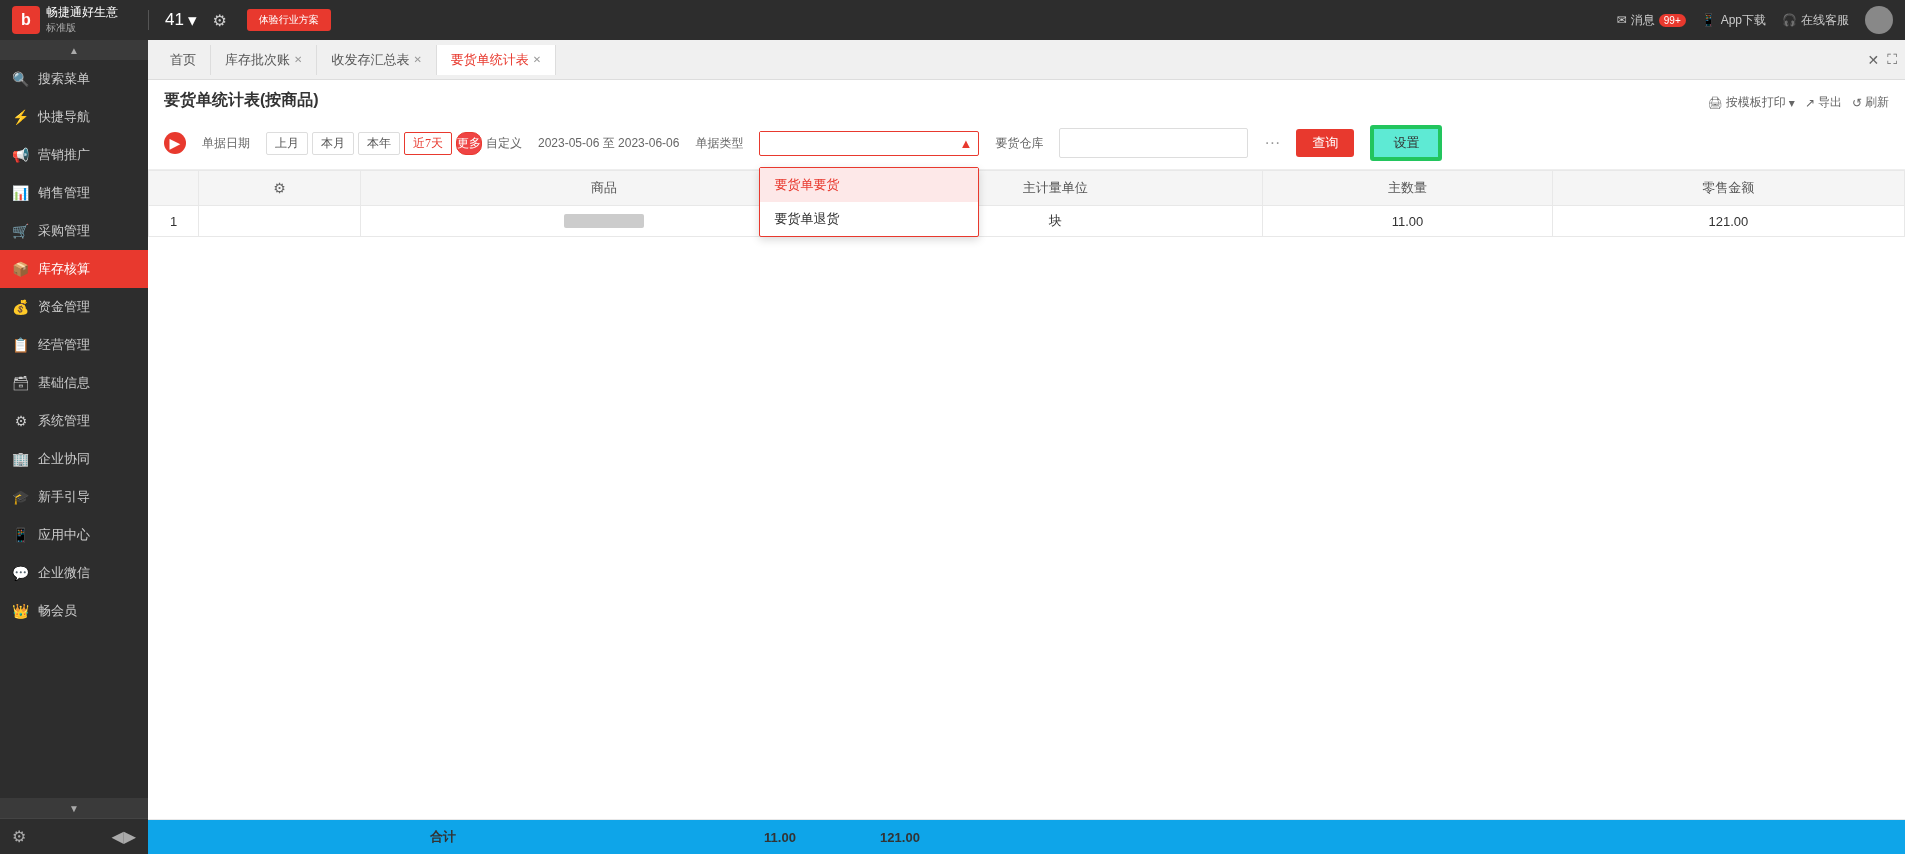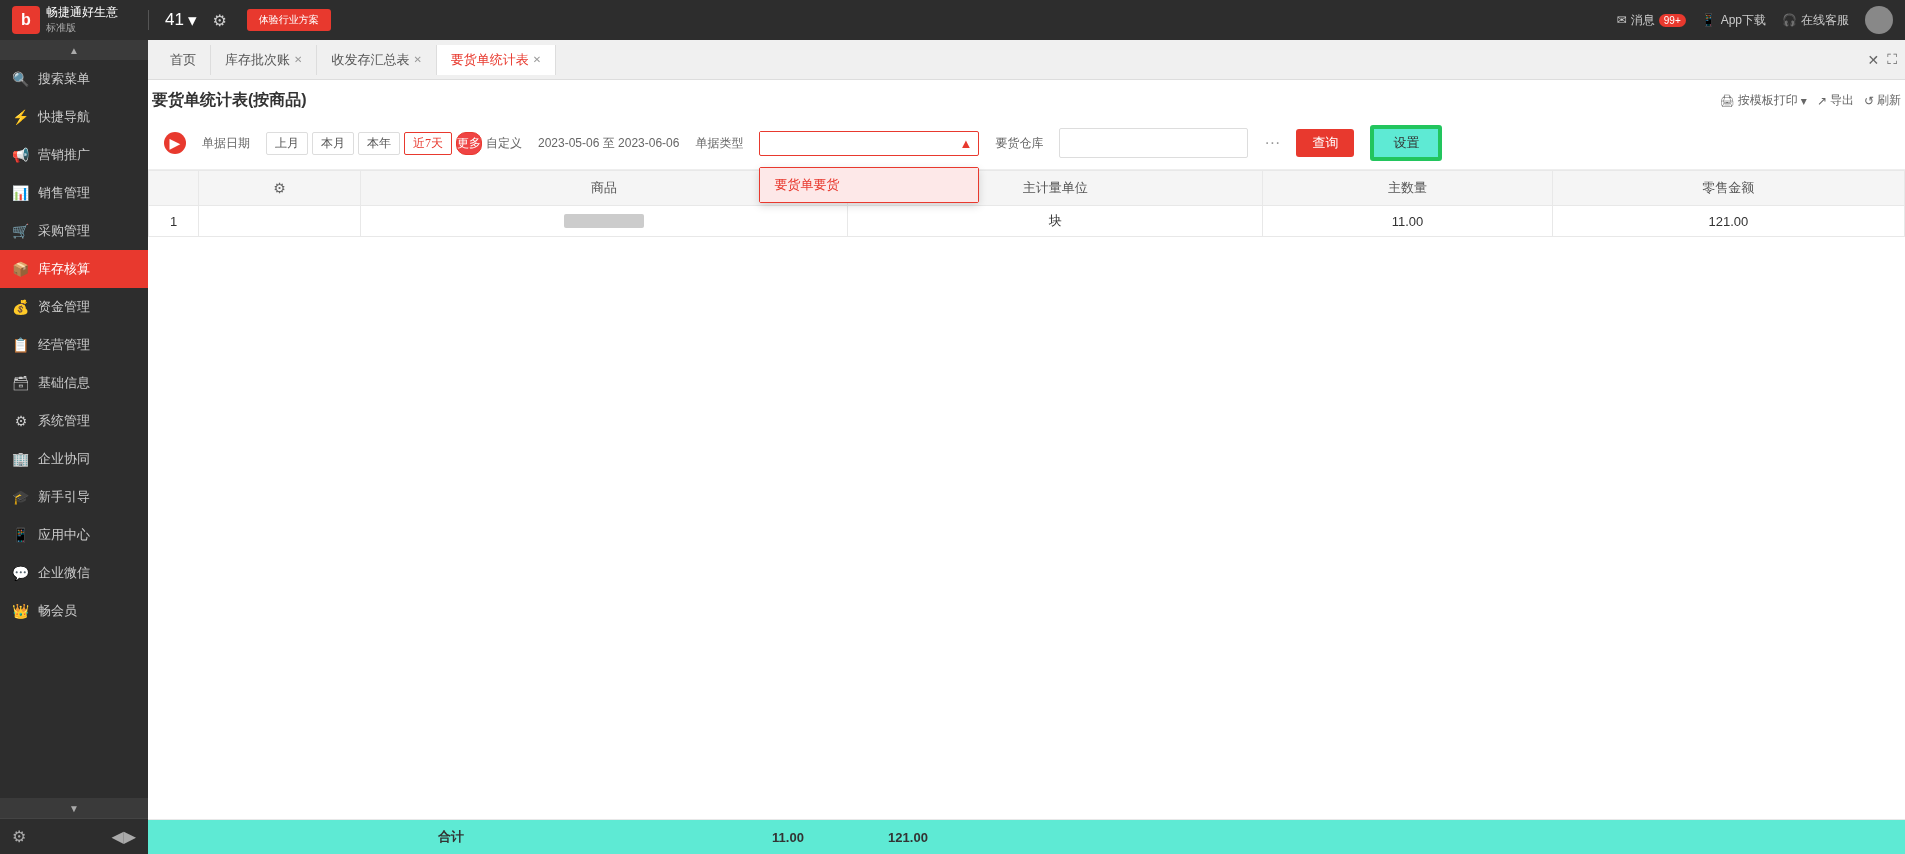--- a/index.html
+++ b/index.html
@@ -39,21 +39,21 @@
 
     
     .tabs-bar { display: flex; align-items: center; height: 40px; background: #f0f0f0; border-bottom: 1px solid #ddd; padding: 0 8px; flex-shrink: 0; }
     .tab { display: flex; align-items: center; gap: 4px; padding: 6px 14px; font-size: 13px; cursor: pointer; border-right: 1px solid #ddd; color: #555; white-space: nowrap; }
     .tab.active { background: white; color: #e8392e; font-weight: 500; }
     .tab .close-btn { font-size: 10px; color: #999; cursor: pointer; }
     .tabs-right { margin-left: auto; display: flex; align-items: center; gap: 8px; }
     .tabs-right-icon { color: #666; cursor: pointer; font-size: 14px; }
 
     
-    .page-header { display: flex; align-items: center; justify-content: space-between; padding: 10px 4px 6px; flex-shrink: 0; }
+    .page-header { display: flex; align-items: flex-end; justify-content: space-between; padding: 10px 16px 6px; flex-shrink: 0; }
     .page-title { font-size: 16px; font-weight: bold; color: #333; }
     .page-actions { display: flex; align-items: center; gap: 10px; font-size: 12px; color: #666; }
     .page-action-btn { display: flex; align-items: center; gap: 3px; cursor: pointer; color: #666; }
 
     
     .filter-bar { background: #fff; padding: 8px 16px; border-bottom: 1px solid #eee; flex-shrink: 0; position: relative; }
     .filter-row { display: flex; align-items: center; gap: 16px; flex-wrap: wrap; }
     .filter-label { color: #666; font-size: 12px; white-space: nowrap; }
     .filter-group { display: flex; align-items: center; gap: 4px; }
     .date-quick-btns { display: flex; gap: 4px; }
@@ -80,21 +80,21 @@
     .data-table { width: 100%; border-collapse: collapse; font-size: 13px; }
     .data-table th { background: #f5f5f5; border: 1px solid #e8e8e8; padding: 8px 10px; text-align: center; font-weight: normal; color: #555; white-space: nowrap; }
     .data-table td { border: 1px solid #e8e8e8; padding: 6px 10px; text-align: center; color: #333; }
     .data-table tr:nth-child(even) td { background: #fafafa; }
     .data-table th:first-child, .data-table td:first-child { width: 50px; }
     .settings-col { font-size: 14px; color: #666; cursor: pointer; }
     .product-cell { text-align: left; }
     .blurred-text { background: #ccc; border-radius: 2px; display: inline-block; color: transparent; width: 80px; height: 14px; }
 
     
-    .total-bar { background: #5eead4; border-top: 1px solid #e8e8e8; display: flex; align-items: center; padding: 8px 10px; flex-shrink: 0; font-size: 13px; font-weight: bold; }
+    .total-bar { background: #0ea5e9; border-top: 1px solid #e8e8e8; display: flex; align-items: center; padding: 8px 2px; flex-shrink: 0; font-size: 13px; font-weight: bold; }
     .total-bar-label { padding: 0 10px; width: 180px; }
     .total-bar-val { width: 120px; text-align: center; }
   </style>
 </head>
 <body>
 
 <div class="app-container">
 
   <div class="top-bar">
     <div class="top-bar-left">
@@ -266,20 +266,23 @@
           <div class="date-range">2023-05-06 至 2023-06-06</div>
 
           <span class="filter-section-label">单据类型</span>
           <div class="filter-input-group" style="position: relative;">
             <input class="filter-input" type="text" value="" style="">
             <span class="filter-input-arrow">▲</span>
 
             <div class="dropdown-menu" style="top: 100%; left: -1px; width: calc(100% + 2px); margin-top: 12px;">
               <div class="dropdown-item selected">
                 <span>要货单要货</span>
+              </div>
+              <div class="dropdown-item">
+                <span>要货单退货</span>
               </div>
             </div>
           </div>
 
           <span class="filter-section-label">要货仓库</span>
           <div class="filter-warehouse">
             <input class="filter-input" type="text" value="" style="">
           </div>
           <span class="filter-more-btn">···</span>
 

